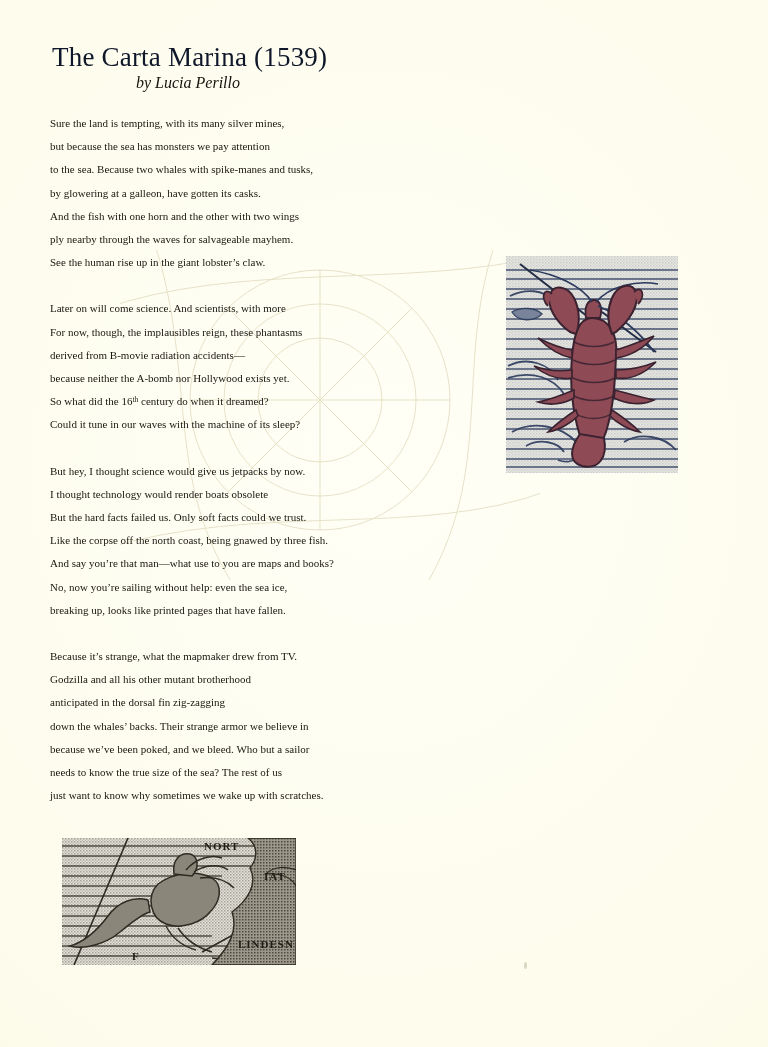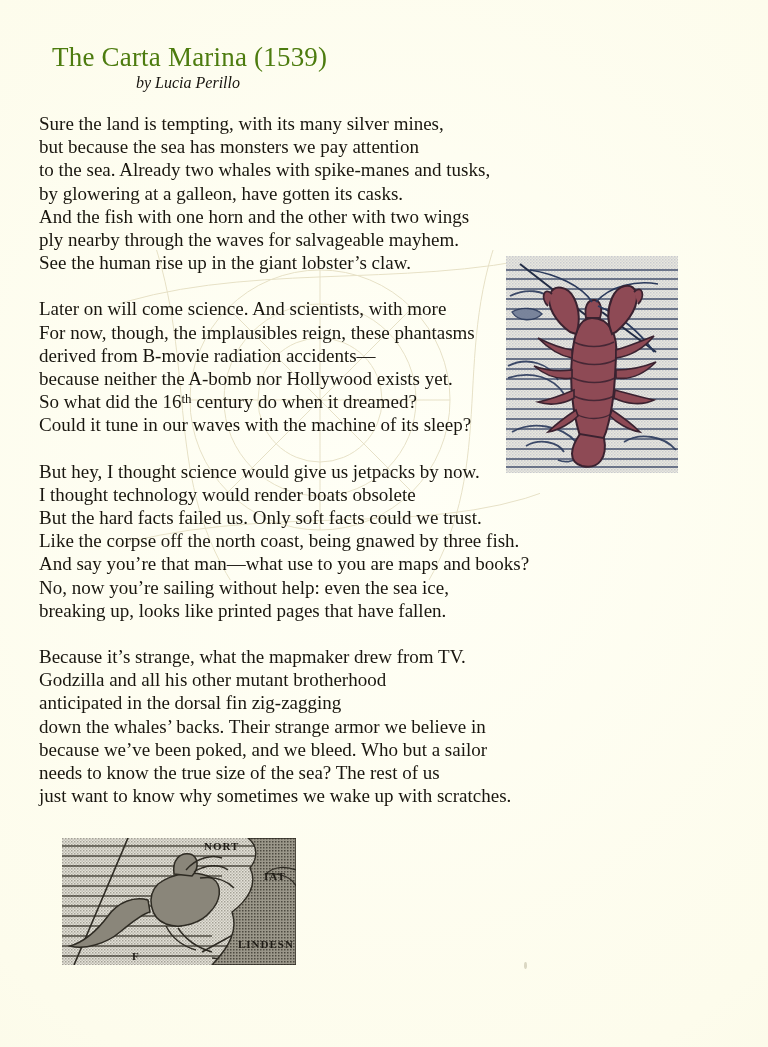--- a/index.html
+++ b/index.html
@@ -40,39 +40,39 @@
     inset: 0;
   }
 
   .title {
     position: absolute;
     left: 52px;
     top: 24px;
     font-size: 27px;
     letter-spacing: .2px;
     font-weight: normal;
-    color: #4d7c0f;
+    color: #0f172a;
     white-space: nowrap;
   }
   .byline {
     position: absolute;
     left: 136px;
     top: 74px;
     font-style: italic;
     font-size: 16px;
     color: #17140f;
     white-space: nowrap;
   }
 
   .poem {
     position: absolute;
-    left: 39px;
+    left: 50px;
     top: 112px;
     width: 560px;
-    font-size: 19px;
+    font-size: 11px;
     line-height: 23.2px;
     color: #19160f;
   }
   .stanza {
     margin: 0 0 23px 0;
   }
   .line {
     white-space: nowrap;
   }
   .line sup {
@@ -137,21 +137,21 @@
 
 <div class="content">
 
   <h1 class="title">The Carta Marina (1539)</h1>
   <div class="byline">by Lucia Perillo</div>
 
   <div class="poem" id="poem-body">
       <div class="stanza">
         <div class="line">Sure the land is tempting, with its many silver mines,</div>
         <div class="line">but because the sea has monsters we pay attention</div>
-        <div class="line">to the sea. Already two whales with spike-manes and tusks,</div>
+        <div class="line">to the sea. Because two whales with spike-manes and tusks,</div>
         <div class="line">by glowering at a galleon, have gotten its casks.</div>
         <div class="line">And the fish with one horn and the other with two wings</div>
         <div class="line">ply nearby through the waves for salvageable mayhem.</div>
         <div class="line">See the human rise up in the giant lobster’s claw.</div>
       </div>
       <div class="stanza">
         <div class="line">Later on will come science. And scientists, with more</div>
         <div class="line">For now, though, the implausibles reign, these phantasms</div>
         <div class="line">derived from B-movie radiation accidents—</div>
         <div class="line">because neither the A-bomb nor Hollywood exists yet.</div>

